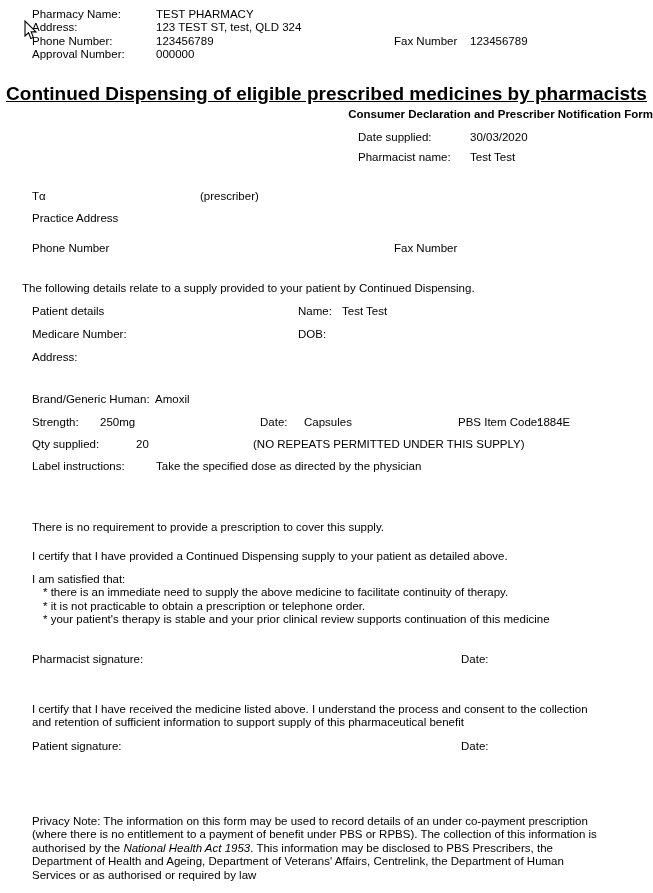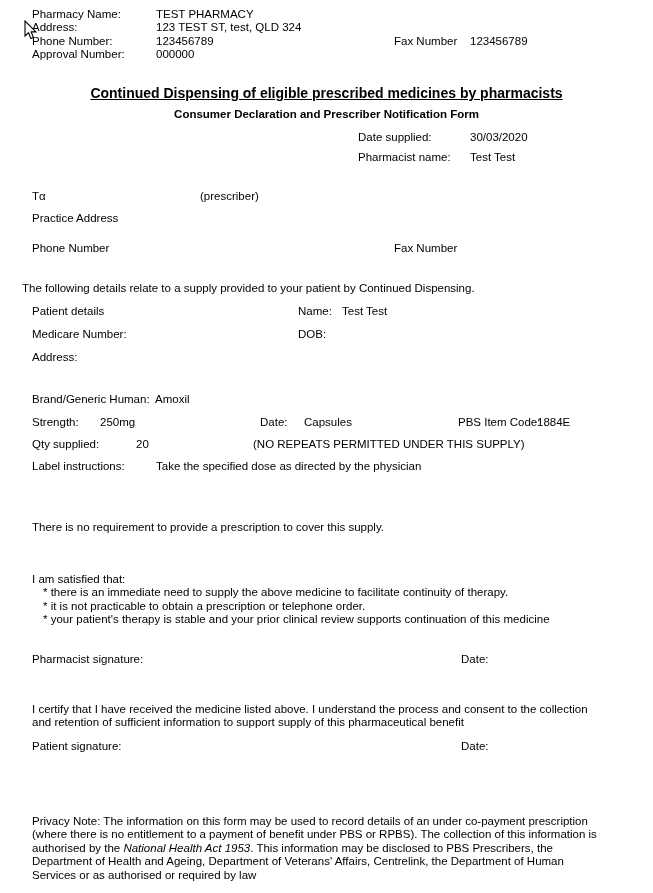--- a/index.html
+++ b/index.html
@@ -10,22 +10,22 @@
     background: #ffffff;
     font-family: "Liberation Sans", "DejaVu Sans", sans-serif;
     font-size: 11.5px;
     line-height: 13px;
     color: #000000;
     overflow: hidden;
   }
   .t { position: absolute; white-space: nowrap; }
   .b { font-weight: normal; }
   .center { left: 0; width: 653px; text-align: center; }
-  .title { font-size: 14px; font-weight: bold; text-decoration: underline; }
-  .subtitle { font-weight: bold; }
+  .title { font-size: 19px; font-weight: bold; text-decoration: underline; }
+  .subtitle { font-weight: bold; text-align: right; }
   .para { line-height: 13.4px; }
   .cursor { position: absolute; left: 24px; top: 20px; z-index: 10; }
 </style>
 </head>
 <body>
 
 <div class="page">
 
   <div class="cursor">
     <svg width="14" height="21" viewBox="0 0 14 21">
@@ -75,20 +75,21 @@
   <div class="t" style="left:304px; top:416px">Capsules</div>
   <div class="t" style="left:458px; top:416px">PBS Item Code:</div>
   <div class="t" style="left:537px; top:416px">1884E</div>
   <div class="t" style="left:32px; top:438px">Qty supplied:</div>
   <div class="t" style="left:136px; top:438px">20</div>
   <div class="t" style="left:253px; top:438px">(NO REPEATS PERMITTED UNDER THIS SUPPLY)</div>
   <div class="t" style="left:32px; top:460px">Label instructions:</div>
   <div class="t" style="left:156px; top:460px">Take the specified dose as directed by the physician</div>
 
   <div class="t b" style="left:32px; top:521px">There is no requirement to provide a prescription to cover this supply.</div>
+  <div class="t" style="left:32px; top:550px">I certify that I have provided a Continued Dispensing supply to your patient as detailed above.</div>
   <div class="t" style="left:32px; top:573px">I am satisfied that:</div>
   <div class="t" style="left:43px; top:586px">* there is an immediate need to supply the above medicine to facilitate continuity of therapy.</div>
   <div class="t" style="left:43px; top:600px">* it is not practicable to obtain a prescription or telephone order.</div>
   <div class="t" style="left:43px; top:613px">* your patient's therapy is stable and your prior clinical review supports continuation of this medicine</div>
 
   <div class="t" style="left:32px; top:653px">Pharmacist signature:</div>
   <div class="t" style="left:461px; top:653px">Date:</div>
 
   <div class="t" style="left:32px; top:703px">I certify that I have received the medicine listed above. I understand the process and consent to the collection</div>
   <div class="t" style="left:32px; top:716px">and retention of sufficient information to support supply of this pharmaceutical benefit</div>

